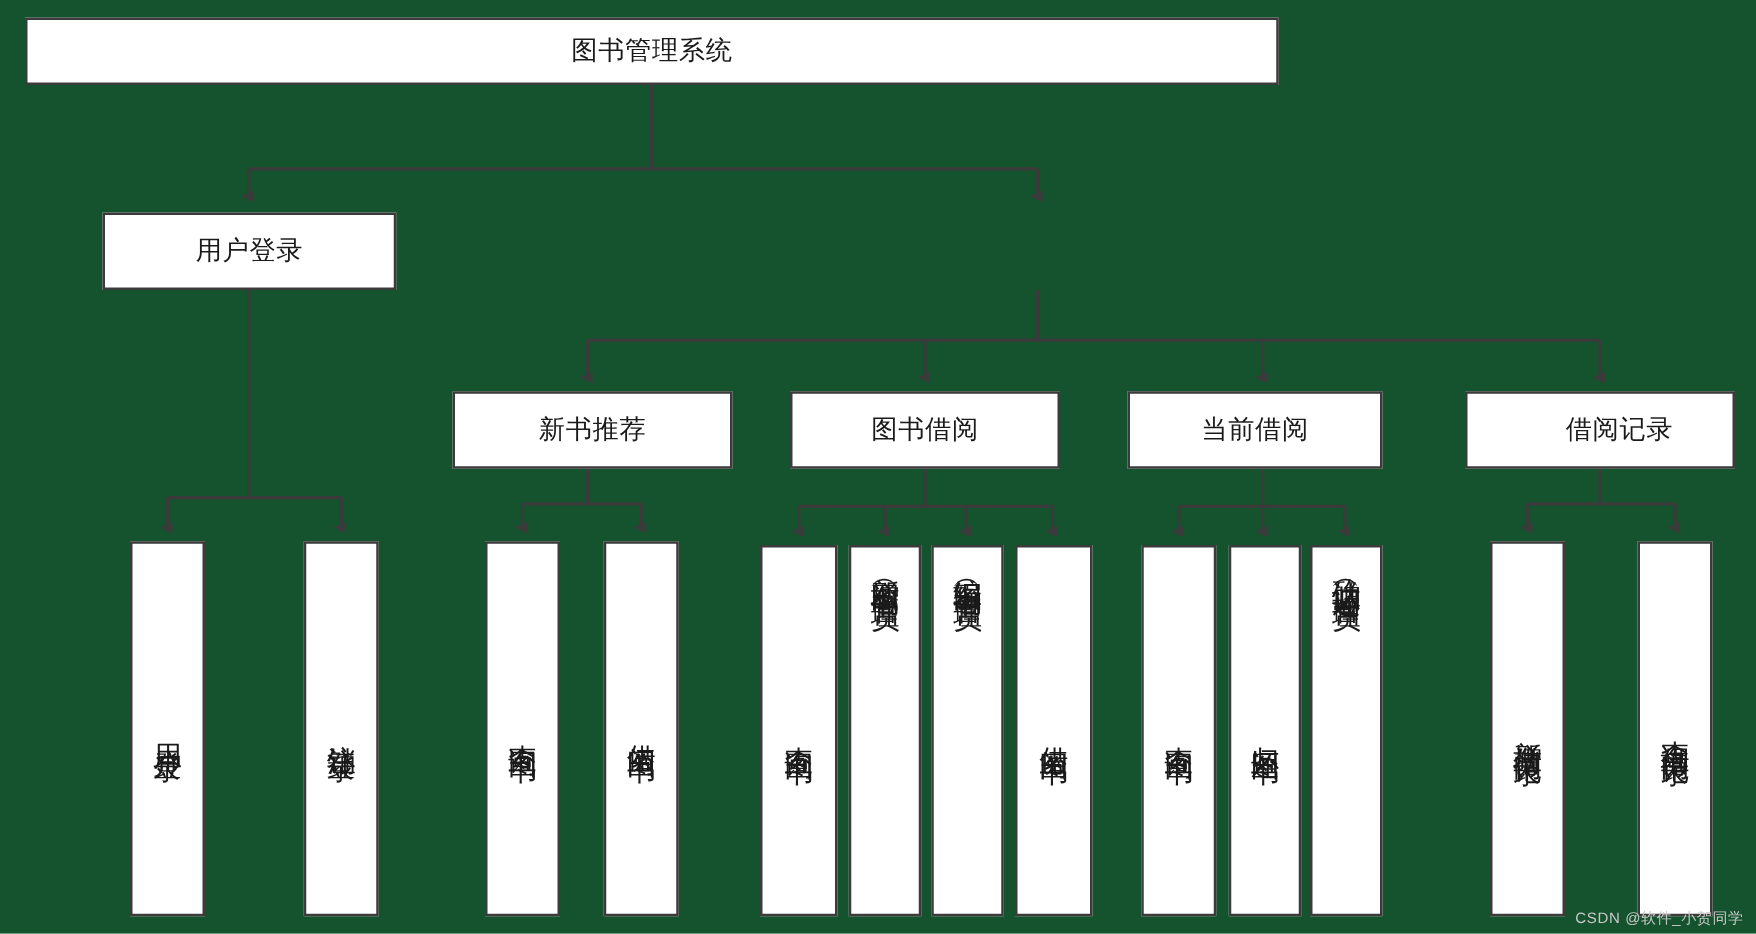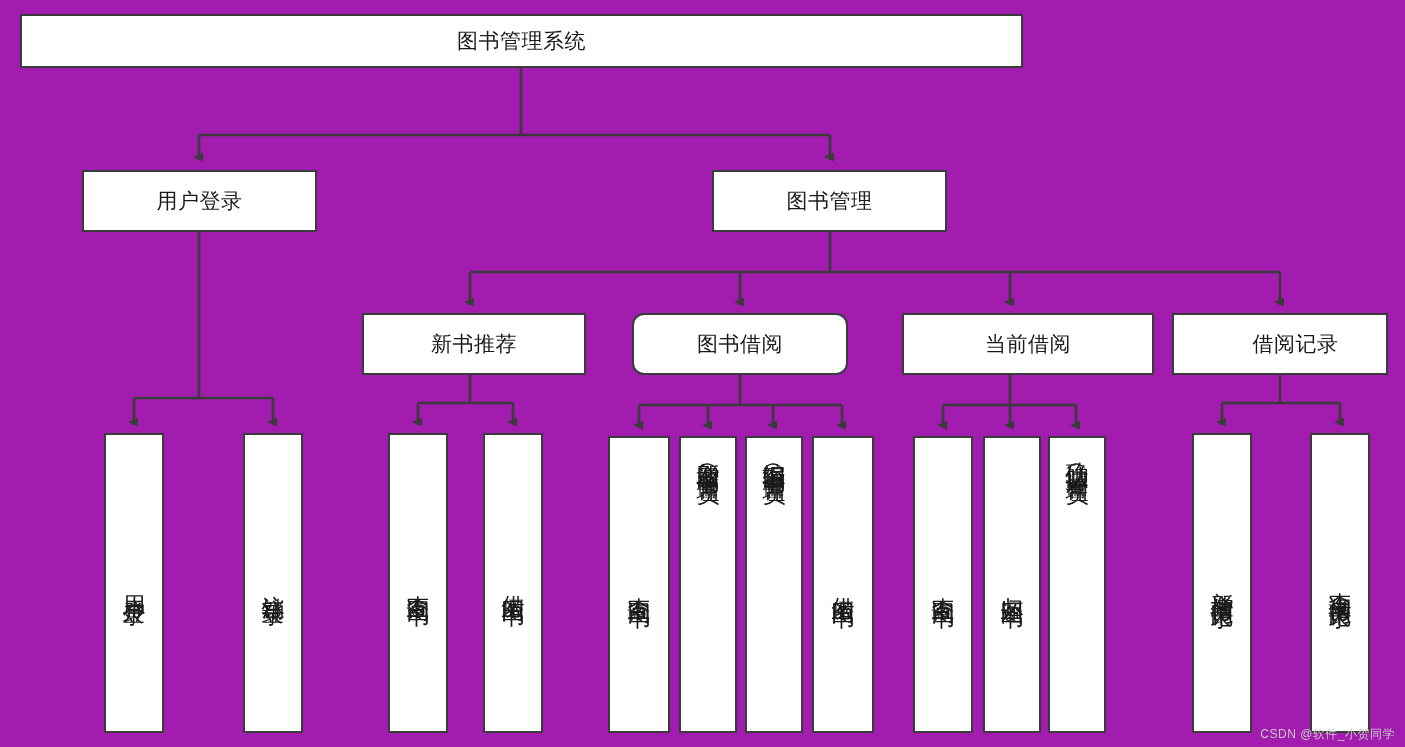--- a/index.html
+++ b/index.html
@@ -7,21 +7,21 @@
     padding: 0;
     background: #ffffff;
   }
   body {
     font-family: "Liberation Sans", "DejaVu Sans", sans-serif;
   }
   #canvas {
     position: relative;
     width: 1405px;
     height: 747px;
-    background: #a21caf;
+    background: #14532d;
     overflow: hidden;
   }
   #edges {
     position: absolute;
     left: 0;
     top: 0;
     width: 1405px;
     height: 747px;
   }
   .node {
@@ -127,31 +127,28 @@
     </g>
   </svg>
 
   <div class="node horiz" style="left:20px; top:14px; width:1003px; height:54px;">
     <span class="lbl">图书管理系统</span>
   </div>
 
   <div class="node horiz" style="left:82px; top:170px; width:235px; height:62px;">
     <span class="lbl">用户登录</span>
   </div>
-  <div class="node horiz" style="left:712px; top:170px; width:235px; height:62px;">
-    <span class="lbl">图书管理</span>
-  </div>
 
   <div class="node horiz" style="left:362px; top:313px; width:224px; height:62px;">
     <span class="lbl">新书推荐</span>
   </div>
-  <div class="node horiz" style="left:632px; top:313px; width:216px; height:62px;border-radius:12px;">
+  <div class="node horiz" style="left:632px; top:313px; width:216px; height:62px;">
     <span class="lbl">图书借阅</span>
   </div>
-  <div class="node horiz" style="left:902px; top:313px; width:252px; height:62px;">
+  <div class="node horiz" style="left:902px; top:313px; width:204px; height:62px;">
     <span class="lbl">当前借阅</span>
   </div>
   <div class="node horiz" style="left:1172px; top:313px; width:216px; height:62px;padding-left:31px;">
     <span class="lbl">借阅记录</span>
   </div>
 
   <div class="node vert centered" style="left:104px; top:433px; width:60px; height:300px;">
     <span class="lbl">用户登录</span>
   </div>
   <div class="node vert centered" style="left:243px; top:433px; width:60px; height:300px;">

